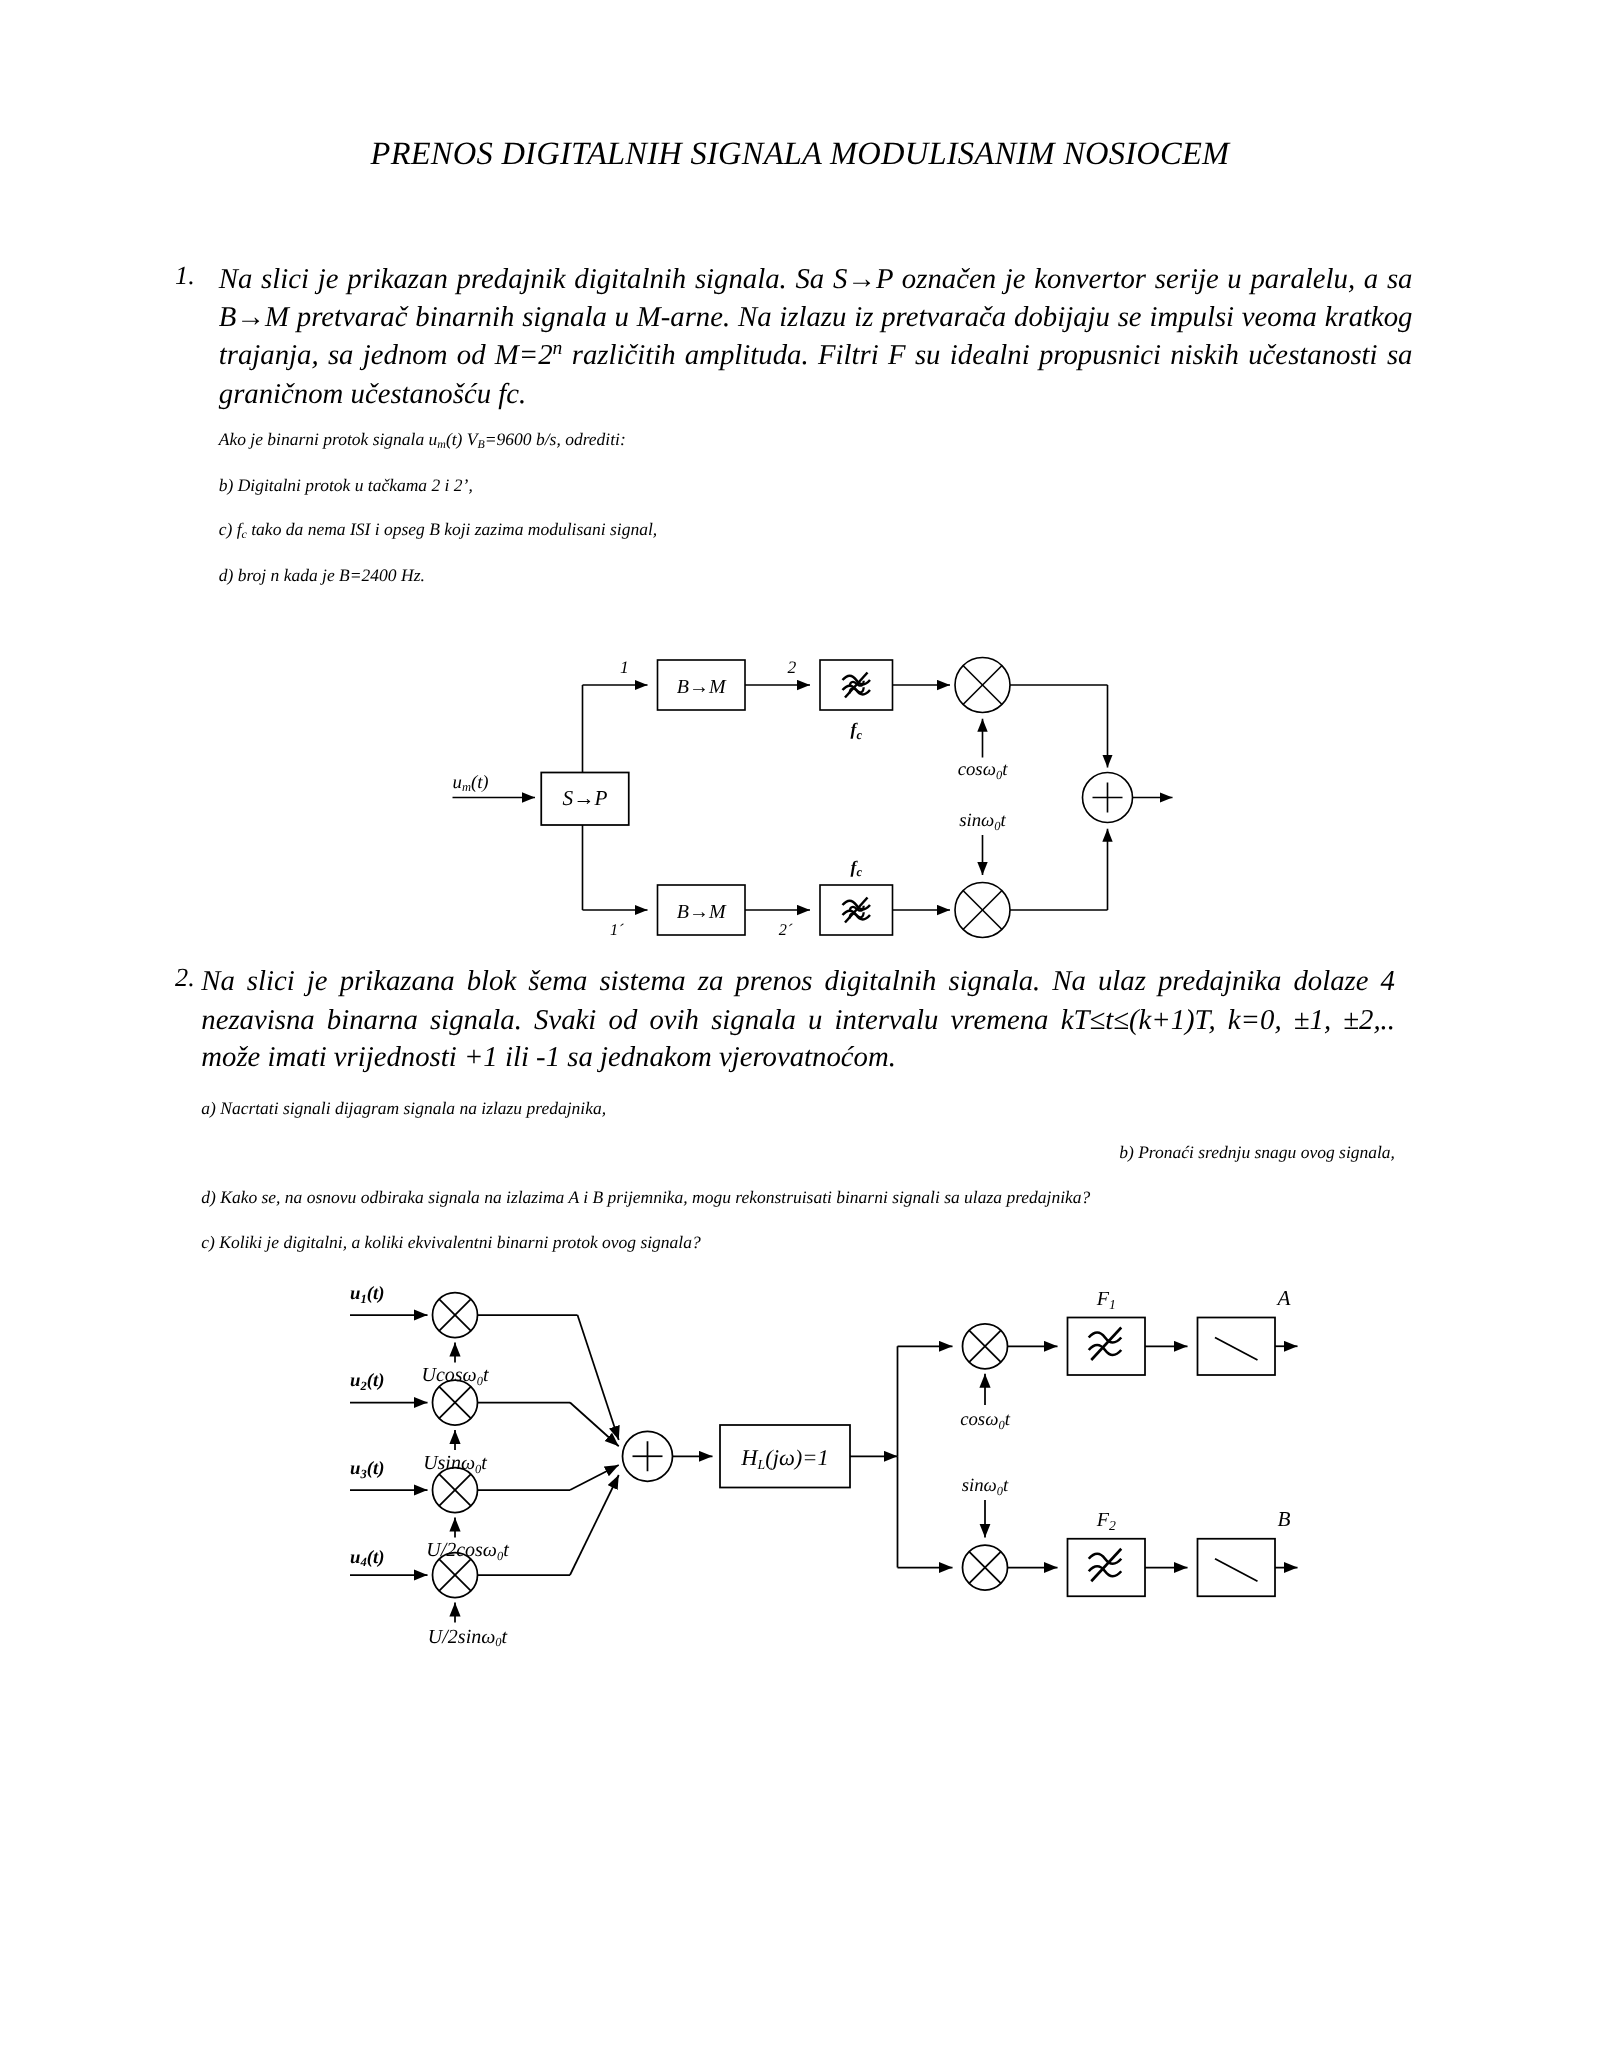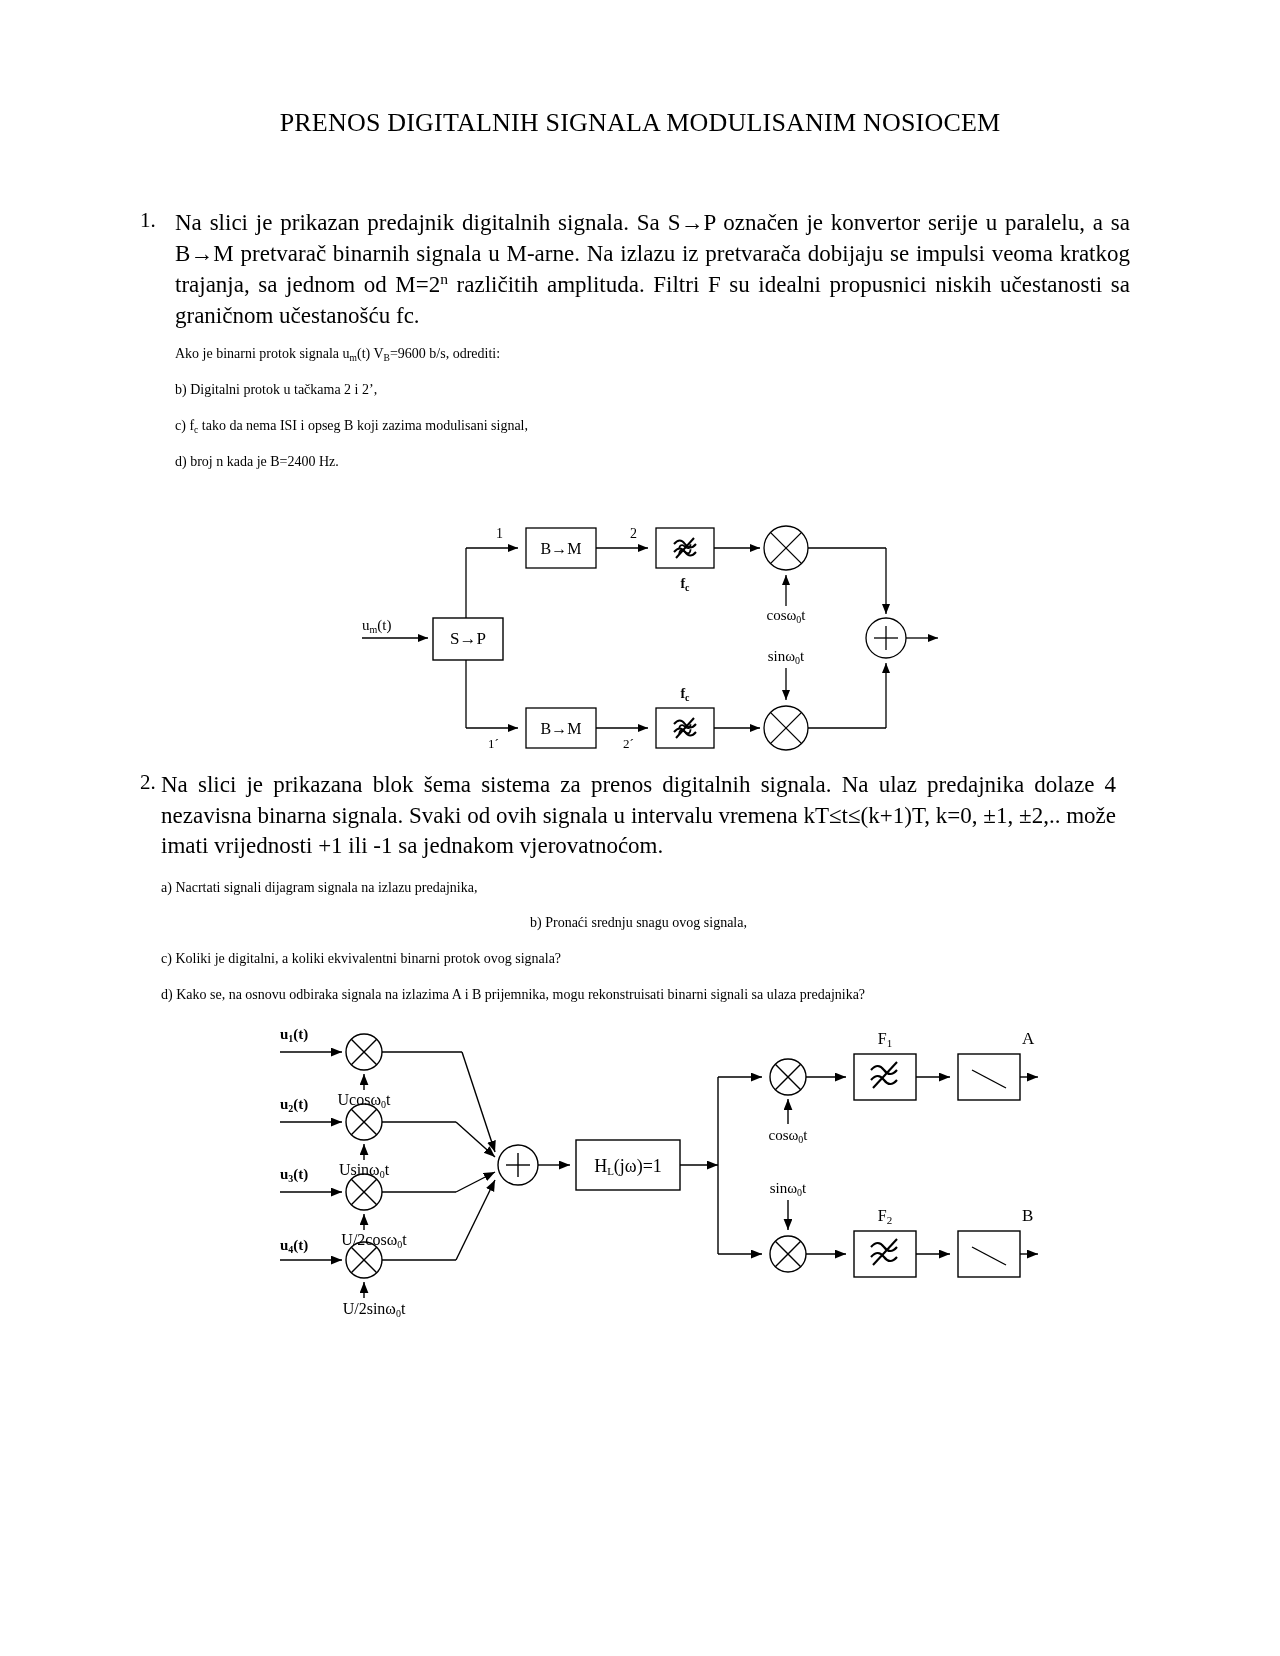--- a/index.html
+++ b/index.html
@@ -4,21 +4,21 @@
 <style>
   html,body{margin:0;padding:0;}
   body{
     width:1280px;height:1656px;
     background:#ffffff;
     font-family:"Liberation Serif","DejaVu Serif",serif;
     color:#000000;
     position:relative;
     overflow:hidden;
   }
-  .page{position:relative;width:1280px;height:1416px;}
+  .page{position:relative;width:1280px;height:1416px;font-style:italic;}
 
   .doc-title{
     position:absolute;left:0;top:108px;width:1280px;
     text-align:center;
     font-size:26px;letter-spacing:.2px;
     font-weight:400;
   }
 
   .qnum{position:absolute;font-size:21px;}
   .qbody{position:absolute;font-size:21px;line-height:1.33;text-align:justify;}
@@ -136,23 +136,23 @@
       </g>
     </svg>
   </div>
 
   <div class="qnum" style="left:140px;top:770px;">2.</div>
 
   <div class="qbody" style="left:161px;top:770px;width:955px;">
     <p class="para">Na slici je prikazana blok šema sistema za prenos digitalnih signala. Na ulaz predajnika dolaze 4 nezavisna binarna signala. Svaki od ovih signala u intervalu vremena kT≤t≤(k+1)T, k=0, ±1, ±2,.. može imati vrijednosti +1 ili -1 sa jednakom vjerovatnoćom.</p>
 
     <p class="sub" style="text-align:left;margin-top:17px;">a) Nacrtati signali dijagram signala na izlazu predajnika,</p>
-    <p class="sub" style="text-align:center;margin-top:17px;">b) Pronaći srednju snagu ovog signala,</p>
+    <p class="sub" style="text-align:right;margin-top:17px;">b) Pronaći srednju snagu ovog signala,</p>
+    <p class="sub" style="text-align:justify;margin-top:17px;">d) Kako se, na osnovu odbiraka signala na izlazima A i B prijemnika, mogu rekonstruisati binarni signali sa ulaza predajnika?</p>
     <p class="sub" style="text-align:left;margin-top:17px;">c) Koliki je digitalni, a koliki ekvivalentni binarni protok ovog signala?</p>
-    <p class="sub" style="text-align:justify;margin-top:17px;">d) Kako se, na osnovu odbiraka signala na izlazima A i B prijemnika, mogu rekonstruisati binarni signali sa ulaza predajnika?</p>
   </div>
 
   <div class="dg" style="left:250px;top:1012px;">
     <svg width="790" height="310" viewBox="0 0 790 310" xmlns="http://www.w3.org/2000/svg">
       <defs>
         <marker id="ah2" markerWidth="9" markerHeight="9" refX="8" refY="3.2" orient="auto">
           <path d="M0,0 L8,3.2 L0,6.4 z" fill="#000"></path>
         </marker>
       </defs>
 

